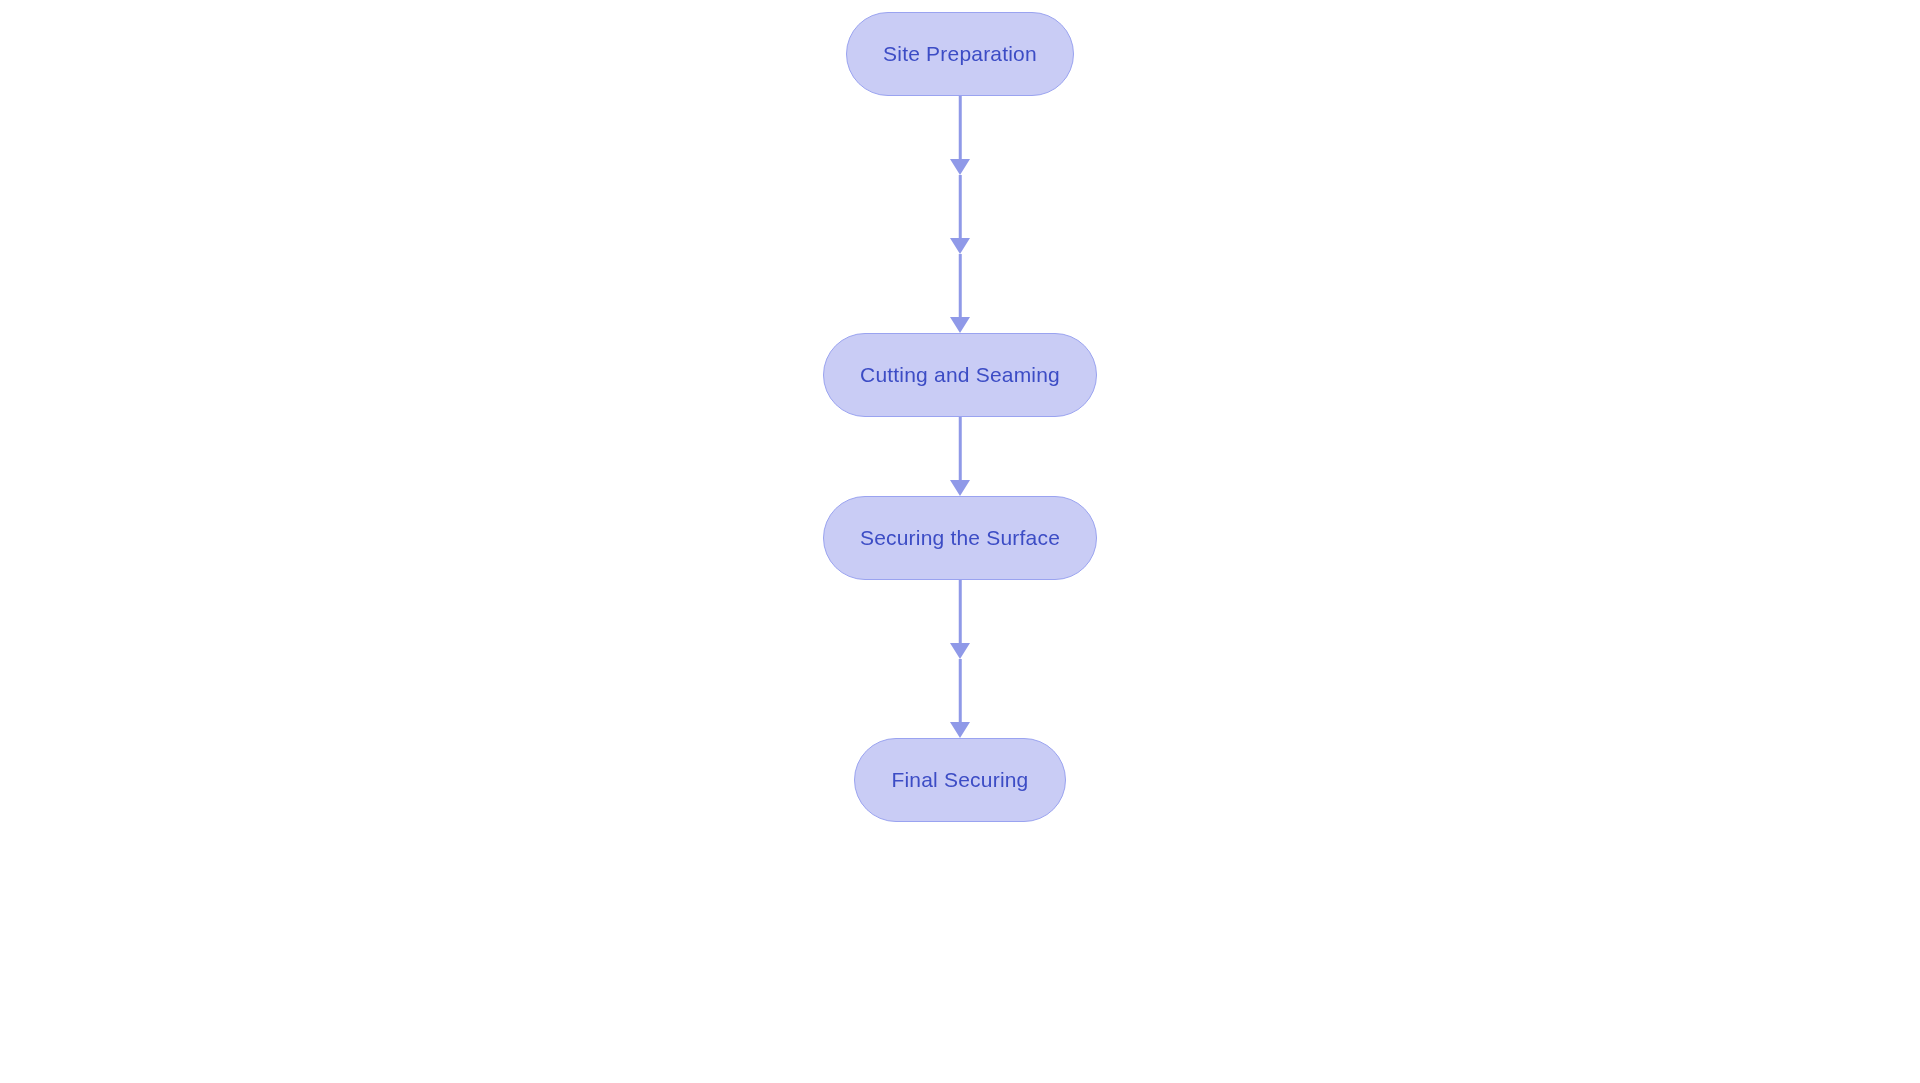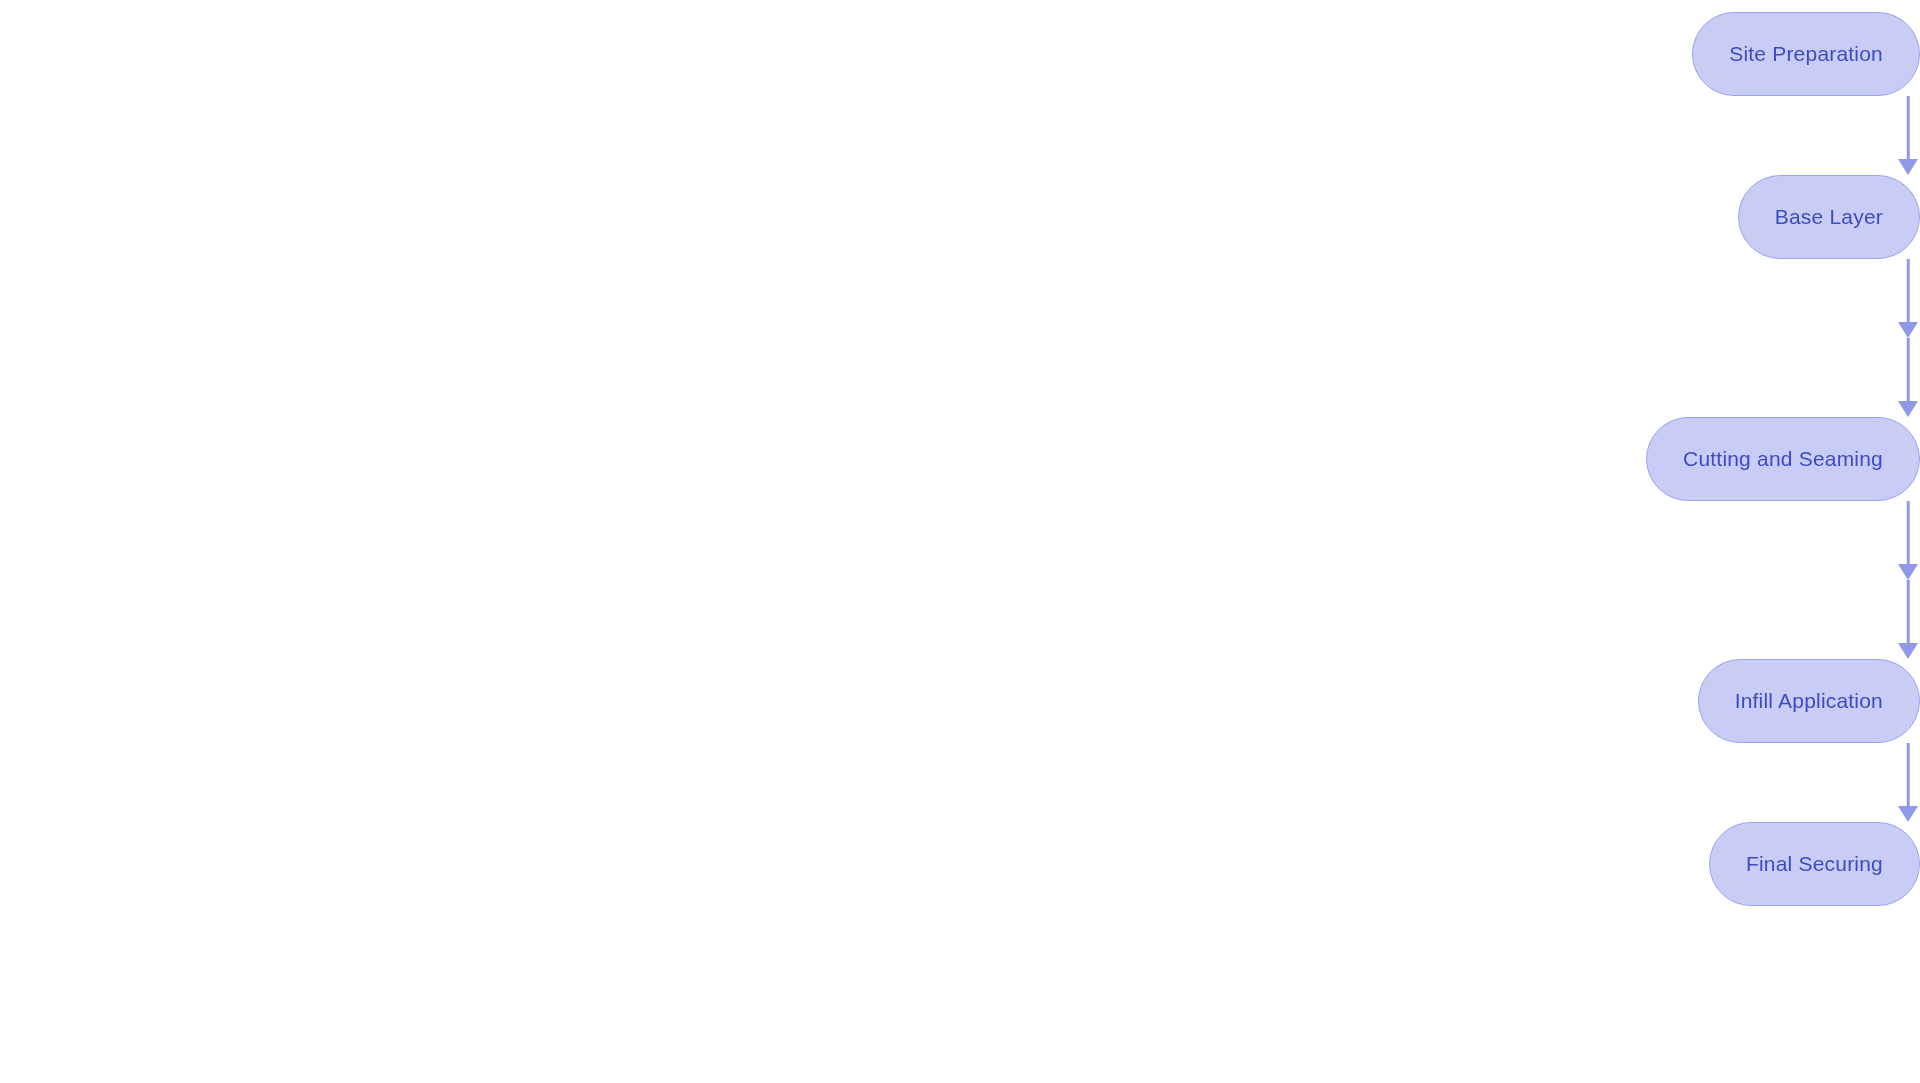--- a/index.html
+++ b/index.html
@@ -16,21 +16,21 @@
     background: var(--color-background);
     font-family: "Liberation Sans", "DejaVu Sans", sans-serif;
     overflow: hidden;
   }
   .canvas {
     width: 1920px;
     height: 1083px;
     padding-top: 12px;
     display: flex;
     flex-direction: column;
-    align-items: flex-end;
+    align-items: center;
   }
   .flow-node {
     height: 84px;
     min-width: 170px;
     padding: 0 36px;
     border-radius: 42px;
     background: var(--color-node-fill);
     border: 1.5px solid var(--color-node-border);
     display: flex;
     align-items: center;
@@ -78,23 +78,20 @@
 
   <div class="flow-node">
     <span class="node-label">Site Preparation</span>
   </div>
 
   <div class="flow-arrow">
     <div class="arrow-shaft"></div>
     <div class="arrow-head"></div>
   </div>
 
-  <div class="flow-node">
-    <span class="node-label">Base Layer</span>
-  </div>
 
   <div class="flow-arrow">
     <div class="arrow-shaft"></div>
     <div class="arrow-head"></div>
   </div>
 
 
   <div class="flow-arrow">
     <div class="arrow-shaft"></div>
     <div class="arrow-head"></div>
@@ -102,29 +99,29 @@
 
   <div class="flow-node">
     <span class="node-label">Cutting and Seaming</span>
   </div>
 
   <div class="flow-arrow">
     <div class="arrow-shaft"></div>
     <div class="arrow-head"></div>
   </div>
 
+  <div class="flow-node">
+    <span class="node-label">Securing the Surface</span>
+  </div>
 
   <div class="flow-arrow">
     <div class="arrow-shaft"></div>
     <div class="arrow-head"></div>
   </div>
 
-  <div class="flow-node">
-    <span class="node-label">Infill Application</span>
-  </div>
 
   <div class="flow-arrow">
     <div class="arrow-shaft"></div>
     <div class="arrow-head"></div>
   </div>
 
   <div class="flow-node">
     <span class="node-label">Final Securing</span>
   </div>
 

